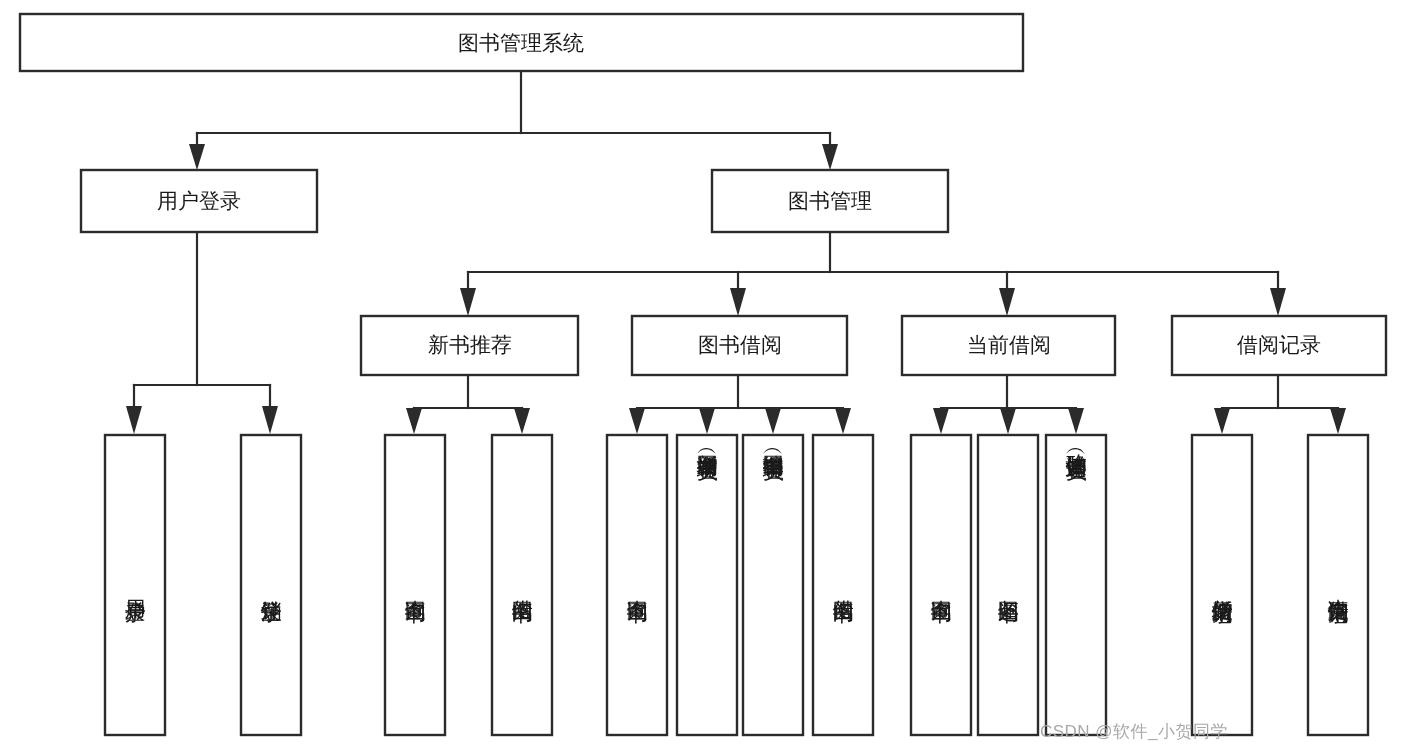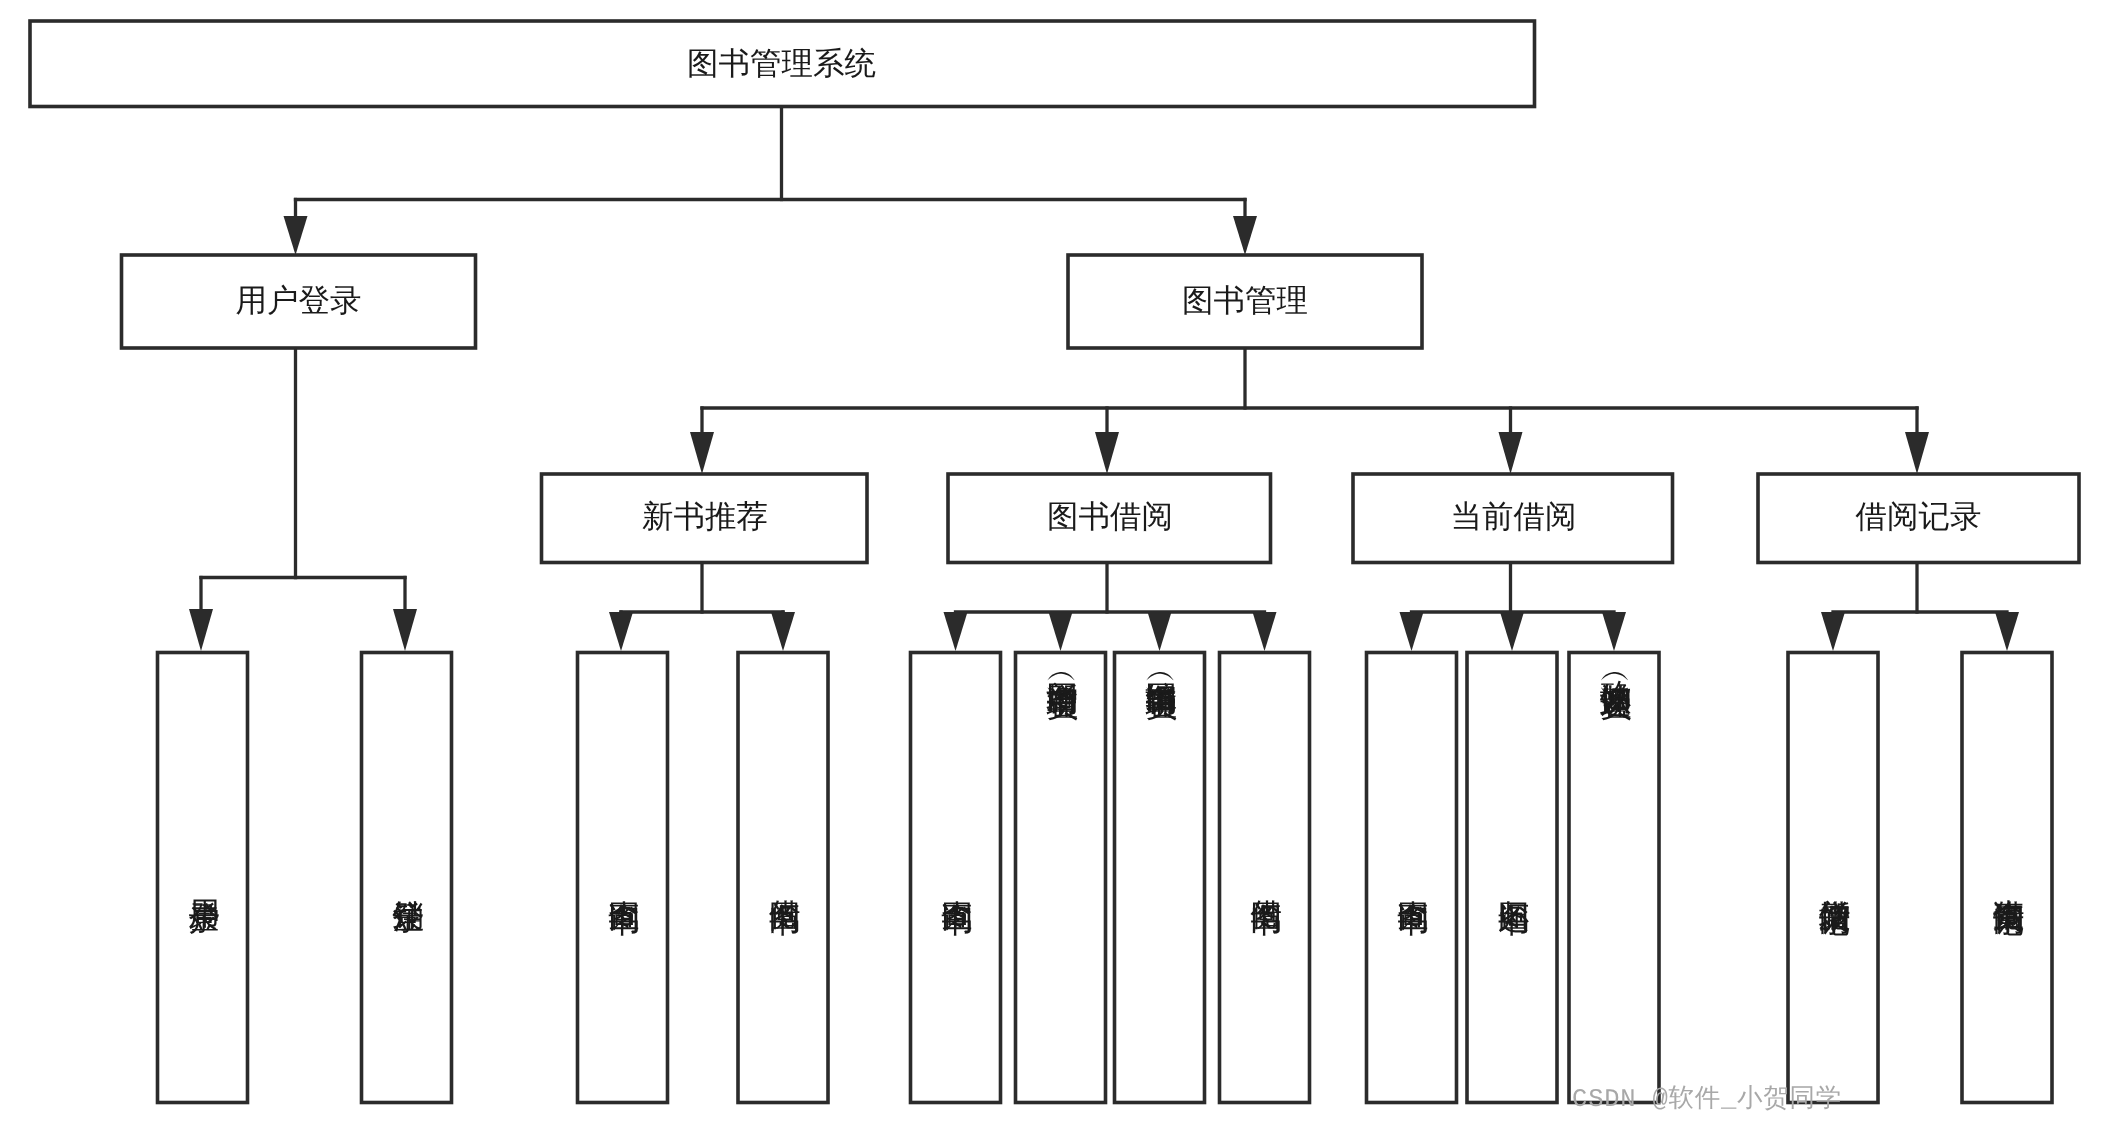--- a/index.html
+++ b/index.html
@@ -61,21 +61,21 @@
     position: absolute;
     display: flex;
     align-items: center;
     justify-content: center;
     pointer-events: none;
   }
   .watermark {
     position: absolute;
     right: 8px;
     bottom: 4px;
-    font-family: Liberation Mono, monospace;
+    font-family: Liberation Sans, sans-serif;
     font-size: 17px;
     color: #a8a8a8;
     letter-spacing: 0.5px;
     white-space: nowrap;
   }
 </style>
 </head>
 <body>
 
 <div id="diagram-root">

